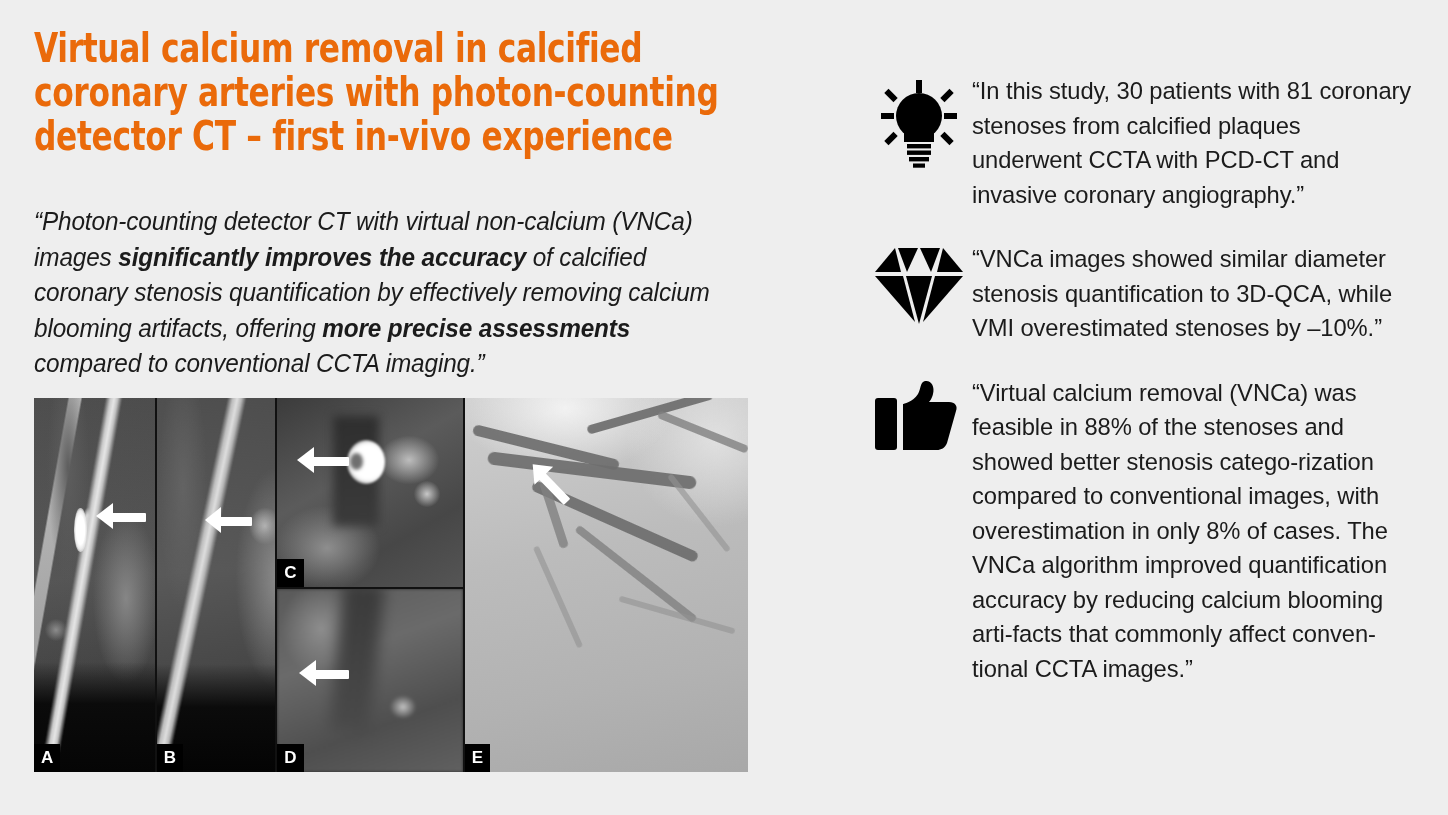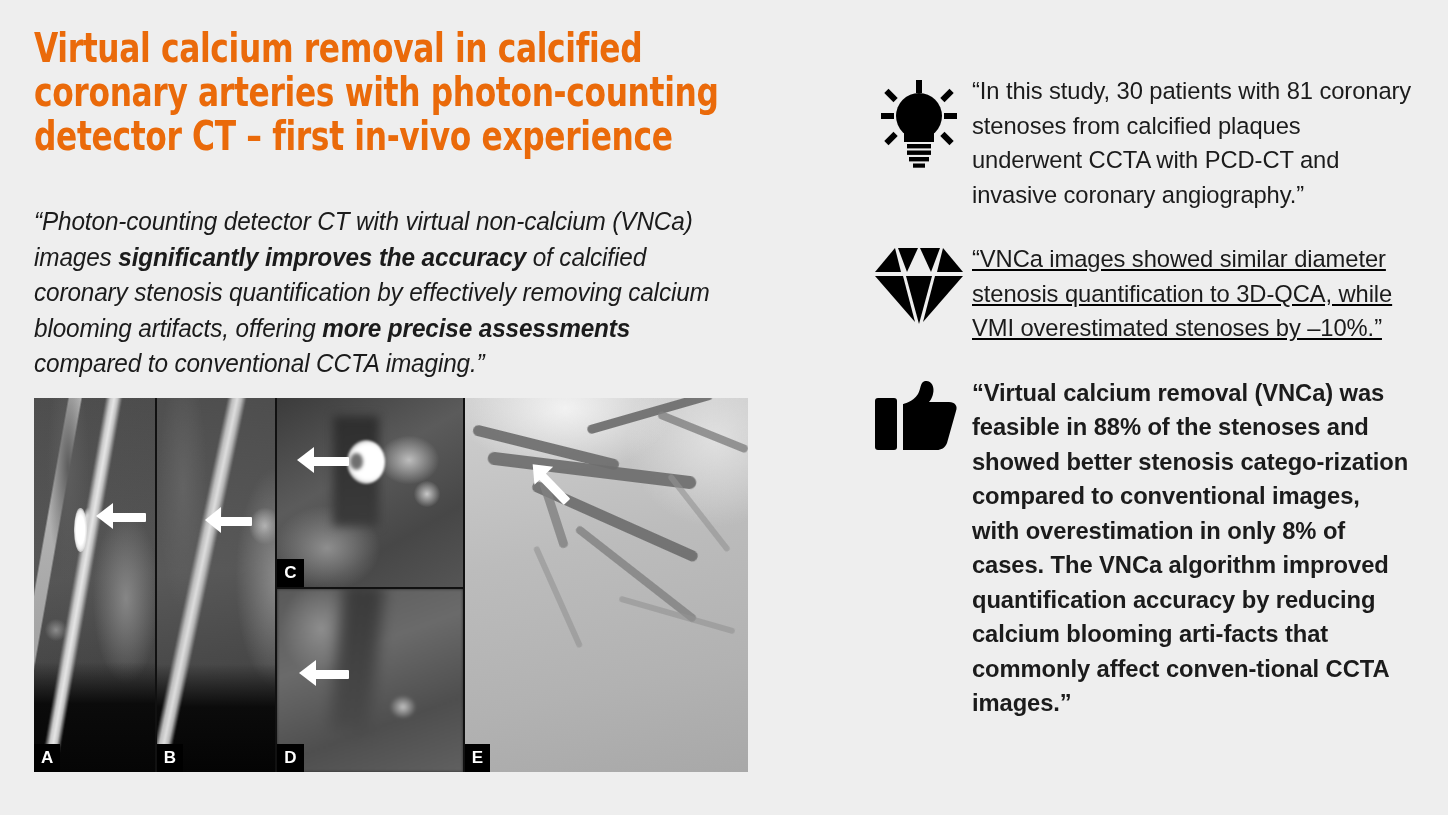--- a/index.html
+++ b/index.html
@@ -381,38 +381,38 @@
           <rect x="67" y="35" width="13" height="6" fill="#000"></rect>
           <rect x="11" y="11" width="6" height="13" fill="#000" transform="rotate(-45 14 17.5)"></rect>
           <rect x="67" y="11" width="6" height="13" fill="#000" transform="rotate(45 70 17.5)"></rect>
           <rect x="11" y="54" width="6" height="13" fill="#000" transform="rotate(45 14 60.5)"></rect>
           <rect x="67" y="54" width="6" height="13" fill="#000" transform="rotate(-45 70 60.5)"></rect>
         </svg>
       </div>
       <div class="bullet-text">“In this study, 30 patients with 81 coronary stenoses from calcified plaques underwent CCTA with PCD-CT and invasive coronary angiography.”</div>
     </div>
 
-    <div class="bullet" style="margin-top:22px;text-decoration:underline;">
+    <div class="bullet" style="margin-top:22px;">
       <div class="bullet-icon">
         <svg class="icon-svg" width="92" height="80" viewBox="0 0 92 80">
           <g fill="#000">
             <polygon points="2,26 22,2 28,26"></polygon>
             <polygon points="25,2 45,2 34,26"></polygon>
             <polygon points="47,2 67,2 58,26"></polygon>
             <polygon points="70,2 90,26 64,26"></polygon>
             <polygon points="2,30 30,30 42,76"></polygon>
             <polygon points="33,30 59,30 46,78"></polygon>
             <polygon points="62,30 90,30 50,76"></polygon>
           </g>
         </svg>
       </div>
       <div class="bullet-text">“VNCa images showed similar diameter stenosis quantification to 3D-QCA, while VMI overestimated stenoses by –10%.”</div>
     </div>
 
-    <div class="bullet" style="margin-top:24px;font-weight:bold;">
+    <div class="bullet" style="margin-top:24px;">
       <div class="bullet-icon">
         <svg class="icon-svg" width="92" height="76" viewBox="0 0 92 76">
           <rect x="2" y="18" width="22" height="52" rx="3" fill="#000"></rect>
           <path d="M30 70 V24 C30 24 40 22 45 14 C48 9 47 2 52 1 C58 0 62 6 60 14 C59 19 56 22 56 22 H76 C82 22 85 26 83 31 L74 63 C72 68 68 70 64 70 Z" fill="#000"></path>
         </svg>
       </div>
       <div class="bullet-text">“Virtual calcium removal (VNCa) was feasible in 88% of the stenoses and showed better stenosis catego-rization compared to conventional images, with overestimation in only 8% of cases. The VNCa algorithm improved quantification accuracy by reducing calcium blooming arti-facts that commonly affect conven-tional CCTA images.”</div>
     </div>
   </div>
 

